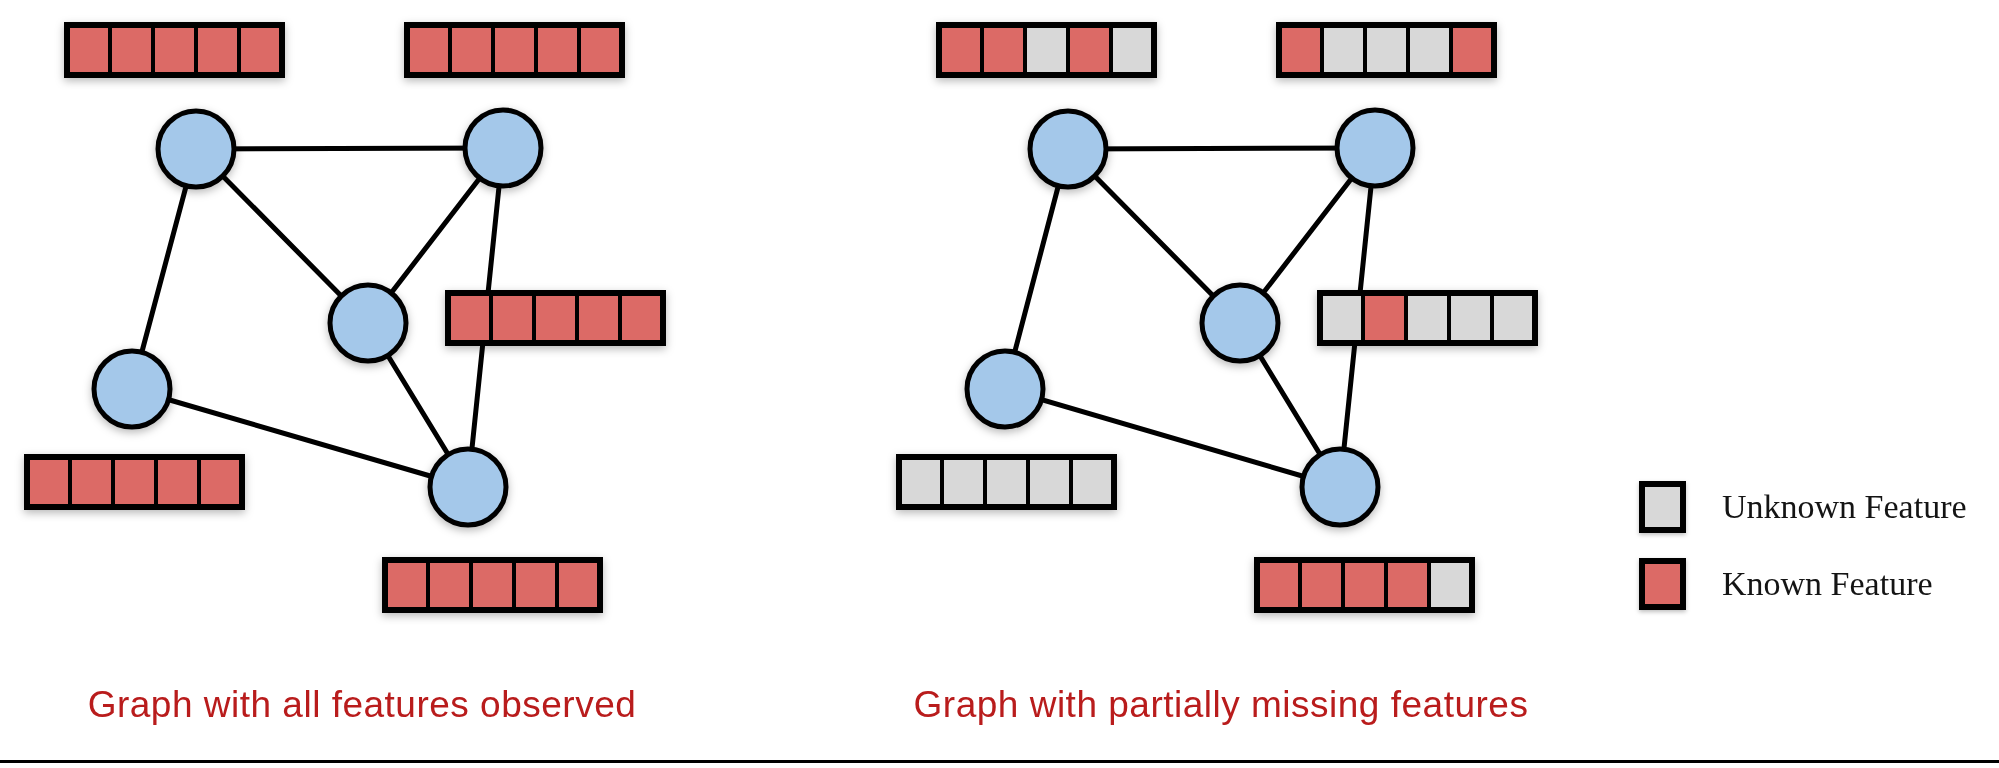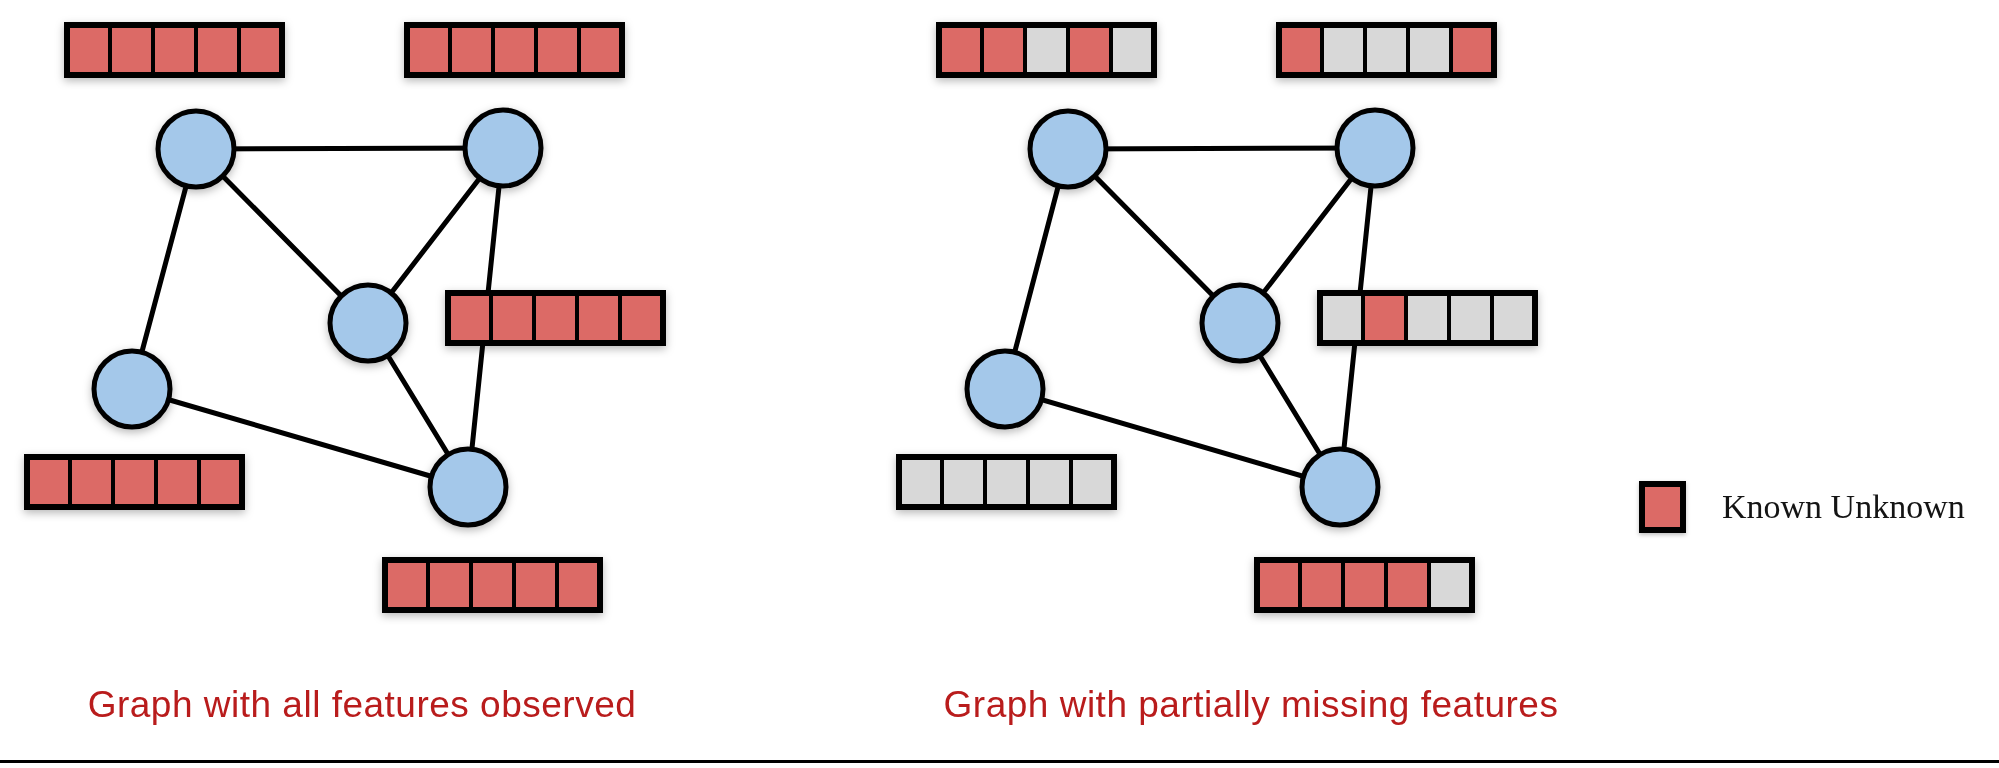--- a/index.html
+++ b/index.html
@@ -21,21 +21,21 @@
     top: 684px;
     width: 620px;
     text-align: center;
     font-family: "Liberation Sans", sans-serif;
     font-size: 37px;
     color: #b91c1c;
     letter-spacing: 0.5px;
     white-space: nowrap;
   }
   #caption-left  { left: 52px; }
-  #caption-right { left: 911px; margin-left: 30px; }
+  #caption-right { left: 911px; }
   #legend {
     position: absolute;
     left: 1639px;
     top: 481px;
   }
   .legend-row {
     display: flex;
     align-items: center;
   }
   .legend-row + .legend-row { margin-top: 25px; }
@@ -187,20 +187,24 @@
         <circle cx="1340" cy="487" r="38" fill="#A4C8EA" stroke="#000000" stroke-width="5" filter="url(#soft)"></circle>
       </g>
   </svg>
 
   <div class="caption" id="caption-left">Graph with all features observed</div>
 
   <div class="caption" id="caption-right">Graph with partially missing features</div>
 
   <div id="legend">
     <div class="legend-row">
+      <div class="legend-swatch unknown"></div>
+      <div class="legend-label">Unknown Feature</div>
+    </div>
+    <div class="legend-row">
       <div class="legend-swatch known"></div>
-      <div class="legend-label">Known Unknown</div>
+      <div class="legend-label">Known Feature</div>
     </div>
   </div>
 
   <div id="bottom-rule"></div>
 
 </div>
 
 </body></html>

